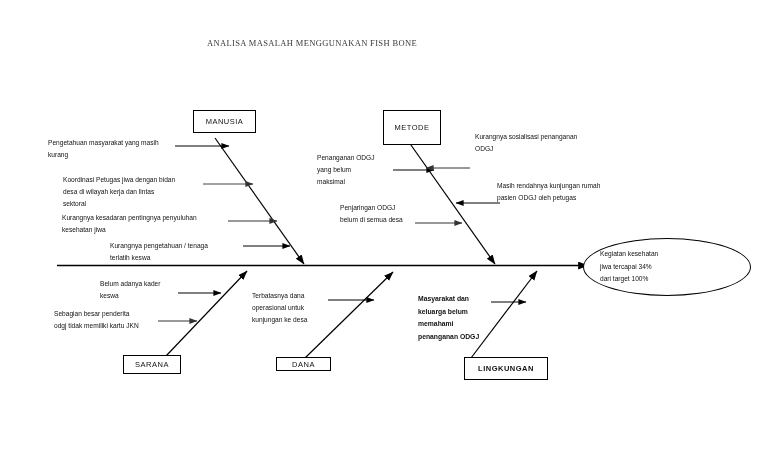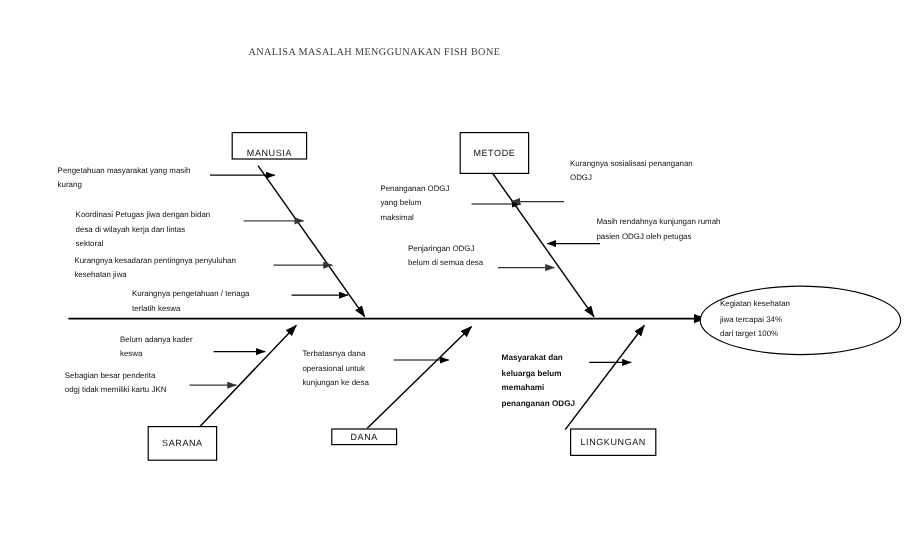--- a/index.html
+++ b/index.html
@@ -156,37 +156,37 @@
 
     <g>
       <line x1="328" y1="300" x2="374" y2="300" stroke="#000" stroke-width="1" marker-end="url(#arrowFill)"></line>
     </g>
 
     <g>
       <line x1="491" y1="302" x2="526" y2="302" stroke="#000" stroke-width="1" marker-end="url(#arrowFill)"></line>
     </g>
   </svg>
 
-  <div class="cat-box" style="left:193px; top:110px; width:63px; height:23px;align-items:flex-end;">
+  <div class="cat-box" style="left:193px; top:110px; width:63px; height:23px;">
     <span>MANUSIA</span>
   </div>
 
   <div class="cat-box" style="left:383px; top:110px; width:58px; height:35px;">
     <span>METODE</span>
   </div>
 
-  <div class="cat-box" style="left:123px; top:355px; width:58px; height:29px;">
+  <div class="cat-box" style="left:123px; top:355px; width:58px; height:19px;">
     <span>SARANA</span>
   </div>
 
   <div class="cat-box" style="left:276px; top:357px; width:55px; height:14px;">
     <span>DANA</span>
   </div>
 
-  <div class="cat-box" style="left:475px; top:357px; width:72px; height:23px;">
+  <div class="cat-box" style="left:464px; top:357px; width:84px; height:23px;font-weight:bold;">
     <span>LINGKUNGAN</span>
   </div>
 
   <div class="cause" style="left:48px; top:137px; width:150px;">Pengetahuan masyarakat yang masih
 kurang</div>
   <div class="cause" style="left:63px; top:174px; width:155px;">Koordinasi Petugas  jiwa dengan bidan
 desa di wilayah kerja dan lintas
 sektoral</div>
   <div class="cause" style="left:62px; top:212px; width:175px;">Kurangnya kesadaran pentingnya penyuluhan
 kesehatan jiwa</div>

